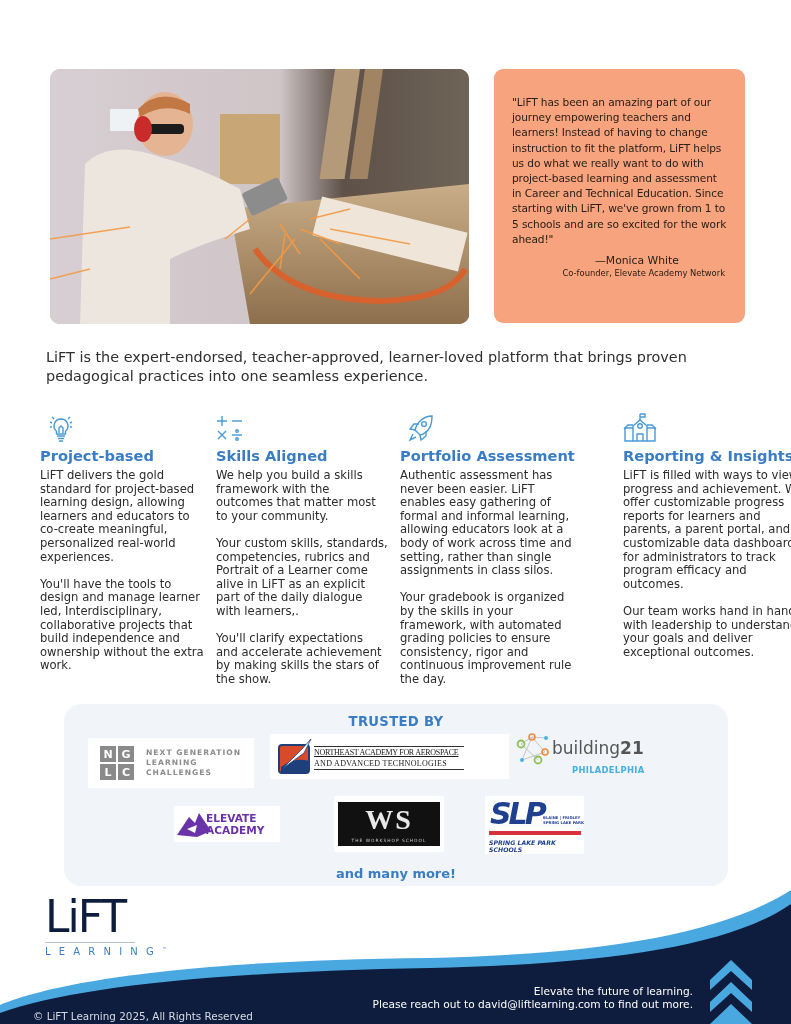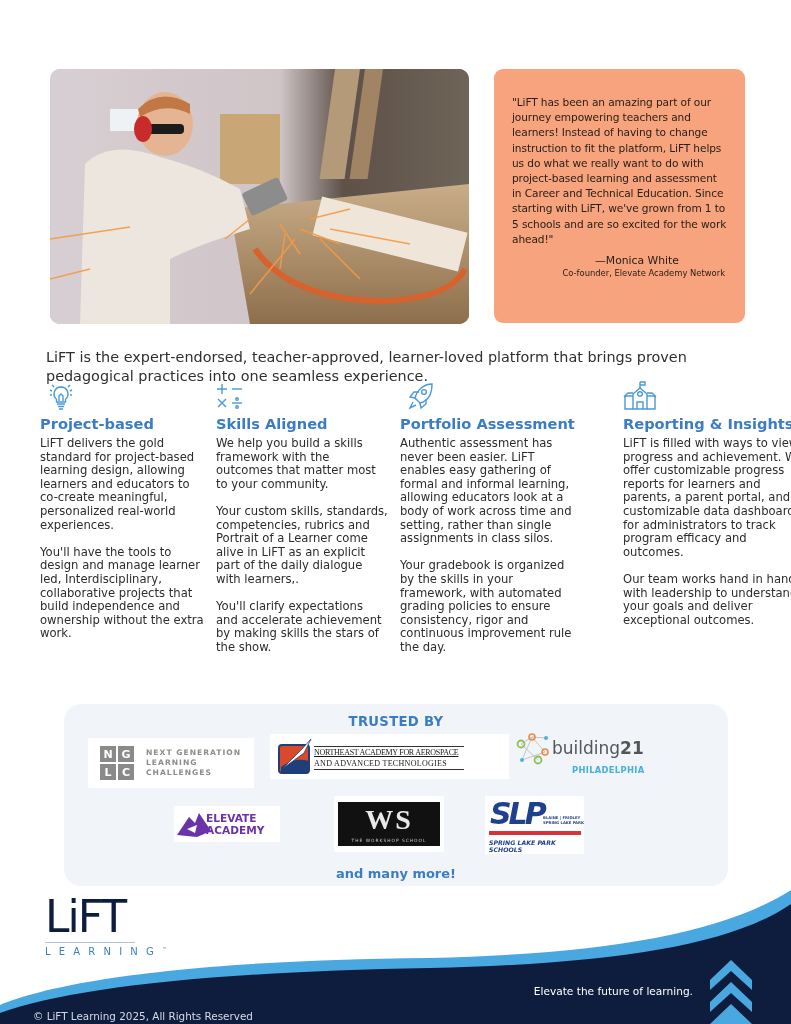--- a/index.html
+++ b/index.html
@@ -22,21 +22,21 @@
     font-size: 10.6px; line-height: 15.2px; color: #2a2018; letter-spacing: -0.1px;
   }
   .quote-author { margin-top: 7px; text-align: right; padding-right: 48px; font-size: 10.8px; color: #2a2018; }
   .quote-role { margin-top: 1px; text-align: right; padding-right: 2px; font-size: 8.4px; color: #2a2018; }
 
   .intro {
     position: absolute; left: 46px; top: 348px; width: 720px;
     font-size: 14.4px; line-height: 19px; color: #2f2f2f;
   }
 
-  .feature { position: absolute; top: 378px; }
+  .feature { position: absolute; top: 410px; }
   .feature .icon { height: 32px; display: flex; align-items: flex-end; margin-left: 8px; }
   .feature .icon svg { display: block; }
   .feature h3 {
     margin-top: 5px; font-size: 14.6px; font-weight: bold; color: #3b7dc4; white-space: nowrap;
   }
   .feature p { margin-top: 5px; font-size: 11.6px; line-height: 13.6px; color: #2c2c2c; white-space: pre-line; }
 
   .trusted {
     position: absolute; left: 64px; top: 704px; width: 664px; height: 182px;
     background: #f1f5f9; border-radius: 17px;
@@ -281,20 +281,21 @@
     <span>LiFT</span>
   </div>
   <div class="lift-rule"></div>
   <div class="lift-learning">
     <span>LEARNING</span><sup style="font-size:5px; letter-spacing:0;">™</sup>
   </div>
 </div>
 
 <div class="footer-contact">
   <div>Elevate the future of learning.</div>
+  <div>Please reach out to david@liftlearning.com to find out more.</div>
 </div>
 <div class="copyright">© LiFT Learning 2025, All Rights Reserved</div>
 
 <svg class="chevrons" viewBox="0 0 42 66">
   <path d="M0 22 L21 2 L42 22 L42 32 L21 13 L0 32 Z" fill="#4aa8e0"></path>
   <path d="M0 44 L21 24 L42 44 L42 54 L21 35 L0 54 Z" fill="#4aa8e0"></path>
   <path d="M0 66 L21 46 L42 66 Z" fill="#4aa8e0"></path>
 </svg>
 
 </body></html>

